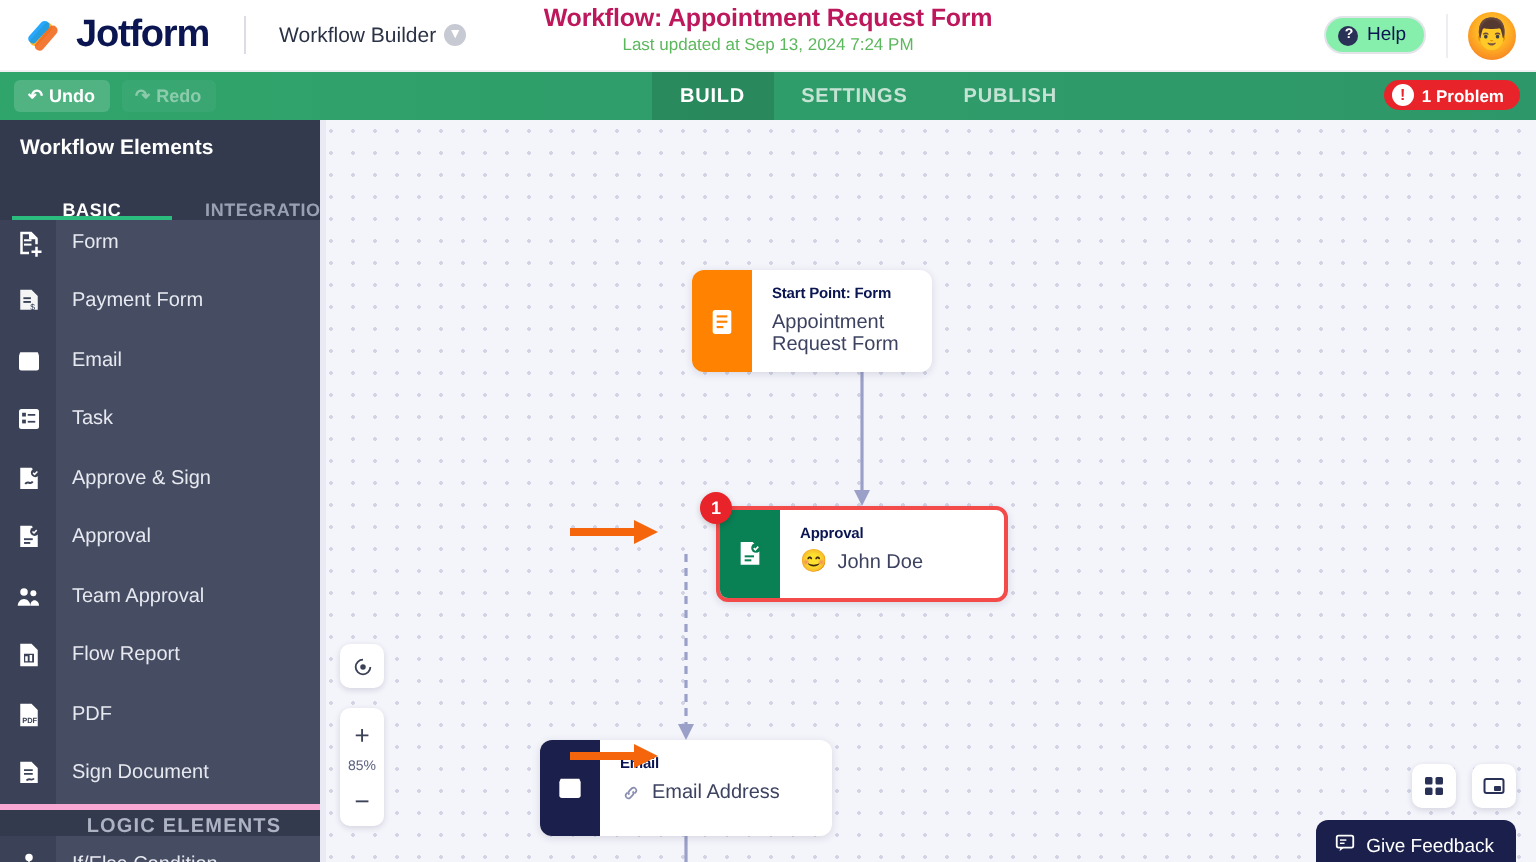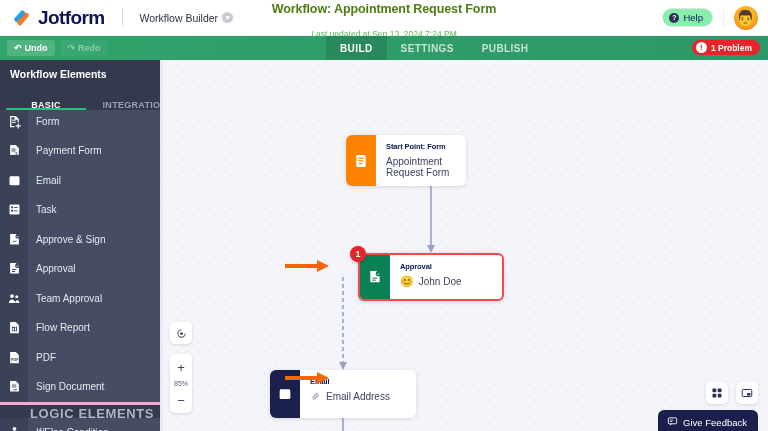--- a/index.html
+++ b/index.html
@@ -26,22 +26,22 @@
   .wb-label { font-size: 10.5px; color: #2b3245; display: flex; align-items: center; gap: 4px; }
   .caret-pill {
     width: 11px; height: 11px; border-radius: 50%; background: #c8cad3;
     display: inline-flex; align-items: center; justify-content: center;
     color: #fff; font-size: 7px;
   }
   .title-block {
     position: absolute; left: 0; right: 0; top: 2px;
     text-align: center; pointer-events: none;
   }
-  .wf-title { font-size: 12.5px; font-weight: bold; color: #4d7c0f; letter-spacing: -0.1px; }
-  .wf-sub { font-size: 8.5px; color: #5cb85c; margin-top: 13px; }
+  .wf-title { font-size: 12.5px; font-weight: bold; color: #be185d; letter-spacing: -0.1px; }
+  .wf-sub { font-size: 8.5px; color: #5cb85c; margin-top: 1px; }
   .topbar-right {
     margin-left: auto; display: flex; align-items: center; gap: 10px; padding-right: 10px;
   }
   .help-btn {
     display: flex; align-items: center; gap: 4px;
     border: 1px solid #e3e4ea; border-radius: 12px;
     padding: 3px 9px 3px 6px; font-size: 9.5px; color: #0a1551; background: #86efac;
     cursor: pointer;
   }
   .help-dot {
@@ -128,21 +128,21 @@
   }
   .sb-ico svg { width: 15px; height: 15px; fill: #ffffff; }
   .sb-item-body {
     flex: 1; height: 29.5px; background: #464c62;
     display: flex; align-items: center; padding-left: 8px;
   }
   .sb-label { font-size: 10px; color: #e7e9f0; }
   .sb-section {
     height: 16px; background: #343a4d;
     display: flex; align-items: center; justify-content: center;
-    font-size: 13px; font-weight: bold; letter-spacing: 0.6px; color: #aeb3c4;
+    font-size: 10px; font-weight: bold; letter-spacing: 0.6px; color: #aeb3c4;
   }
   .sb-scrollbar {
     position: absolute; right: 0px; top: 265px; width: 4px; height: 100px;
     background: #9aa0b4; border-radius: 2px;
   }
 
   
   .canvas {
     position: absolute; left: 160px; top: 60px; width: 608px; height: 371px;
     background-color: #f4f4fb;

